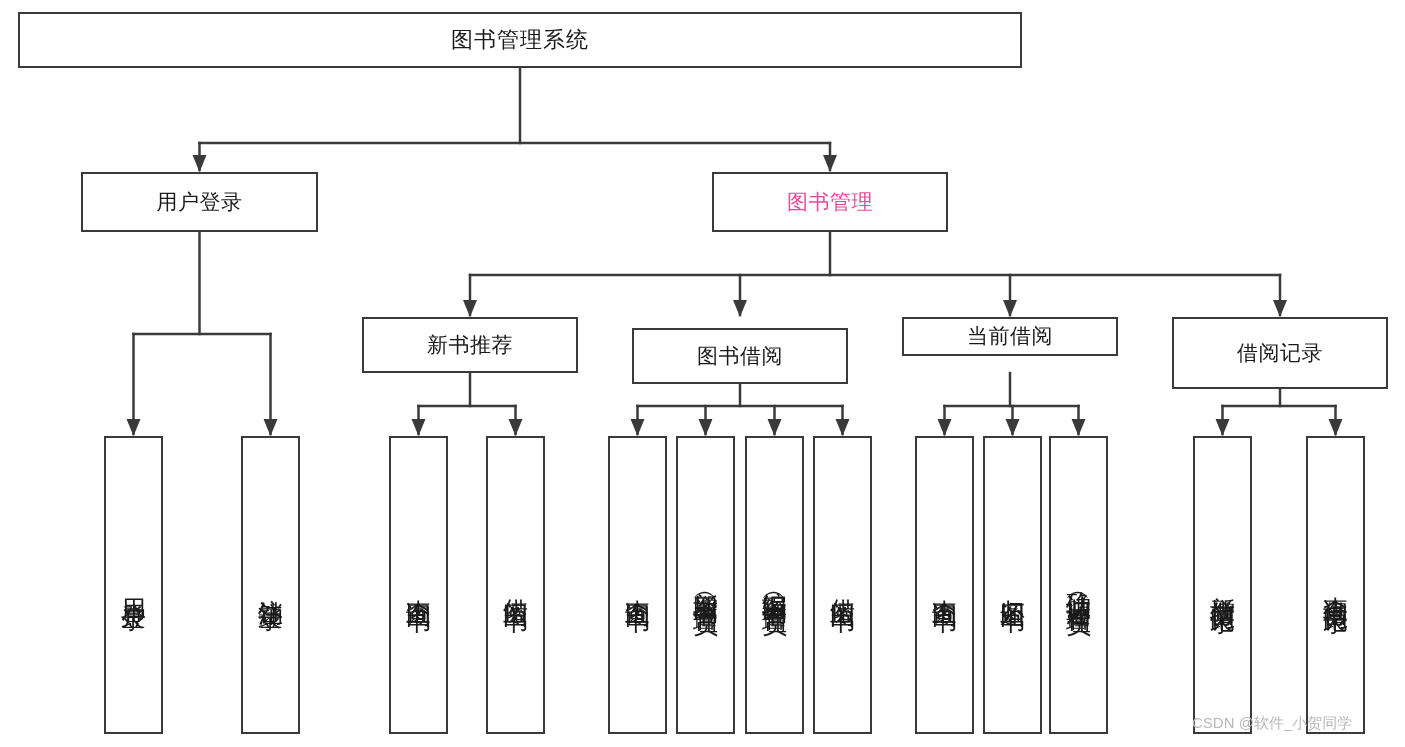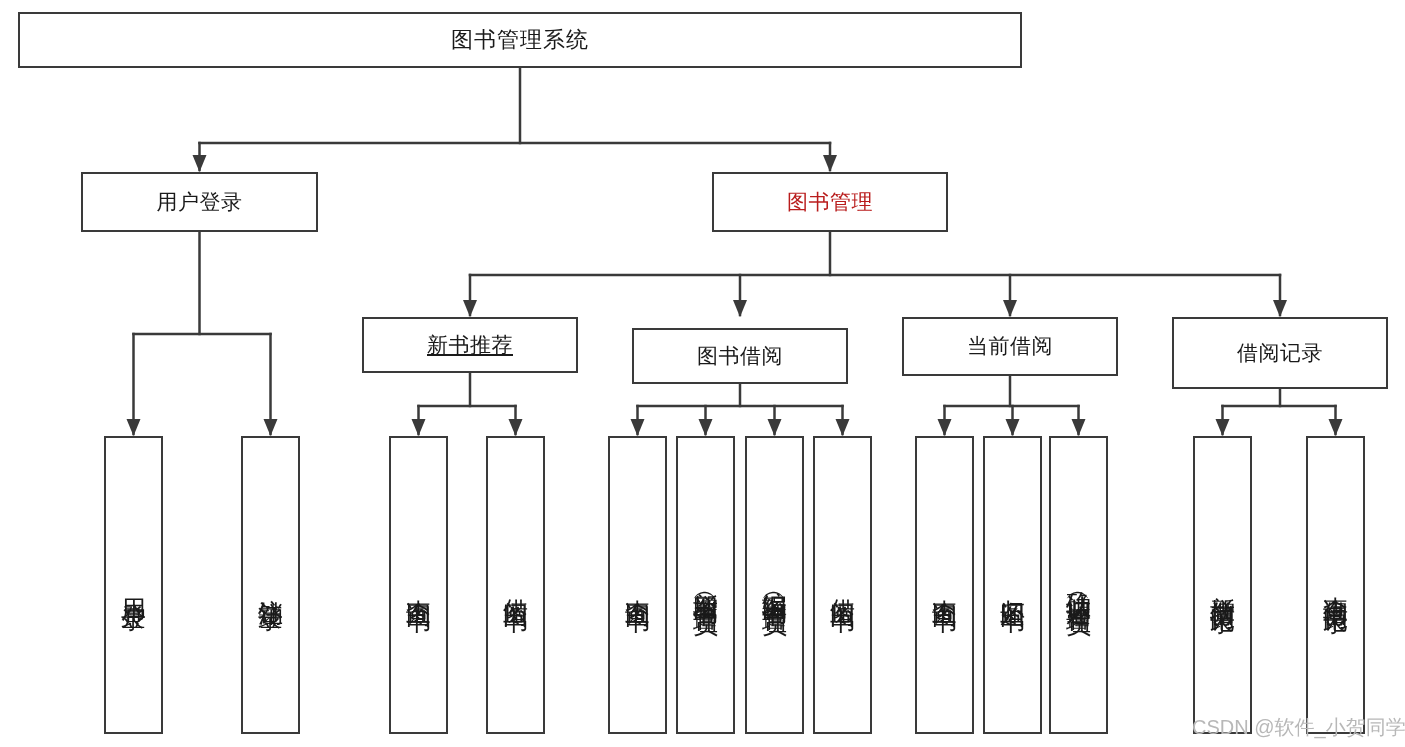--- a/index.html
+++ b/index.html
@@ -59,21 +59,21 @@
   .node.vertical .node-label {
     writing-mode: vertical-rl;
     text-orientation: upright;
     font-size: 25px;
     letter-spacing: 3px;
     line-height: 1;
   }
   .watermark {
     position: absolute;
     color: #b8b8b8;
-    font-size: 20px;
+    font-size: 15px;
     font-family: "Liberation Sans", "DejaVu Sans", sans-serif;
     white-space: nowrap;
     pointer-events: none;
   }
 </style>
 </head>
 <body>
 
 <div id="diagram-root">
   <svg class="edges" id="edge-layer" viewBox="0 0 1405 747" xmlns="http://www.w3.org/2000/svg">
@@ -131,29 +131,29 @@
       <polygon points="1328.5,419 1342.5,419 1335.5,436" fill="#3a3a3a"></polygon>
     </svg>
   <div id="node-layer">
       <div class="node horizontal root" style="left: 18px; top: 12px; width: 1004px; height: 56px; border-color: rgb(58, 58, 58);">
         <span class="node-label" style="color: rgb(26, 26, 26);">图书管理系统</span>
       </div>
       <div class="node horizontal" style="left: 81px; top: 172px; width: 237px; height: 60px; border-color: rgb(58, 58, 58);">
         <span class="node-label" style="color: rgb(26, 26, 26);">用户登录</span>
       </div>
       <div class="node horizontal" style="left: 712px; top: 172px; width: 236px; height: 60px; border-color: rgb(58, 58, 58);">
-        <span class="node-label" style="color: #b91c1c;">图书管理</span>
+        <span class="node-label" style="color: #ec4899;">图书管理</span>
       </div>
       <div class="node horizontal" style="left: 362px; top: 317px; width: 216px; height: 56px; border-color: rgb(58, 58, 58);">
-        <span class="node-label" style="color: rgb(26, 26, 26); text-decoration: underline;">新书推荐</span>
+        <span class="node-label" style="color: rgb(26, 26, 26);">新书推荐</span>
       </div>
       <div class="node horizontal" style="left: 632px; top: 328px; width: 216px; height: 56px; border-color: rgb(58, 58, 58);">
         <span class="node-label" style="color: rgb(26, 26, 26);">图书借阅</span>
       </div>
-      <div class="node horizontal" style="left: 902px; top: 317px; width: 216px; height: 59px; border-color: rgb(58, 58, 58);">
+      <div class="node horizontal" style="left: 902px; top: 317px; width: 216px; height: 39px; border-color: rgb(58, 58, 58);">
         <span class="node-label" style="color: rgb(26, 26, 26);">当前借阅</span>
       </div>
       <div class="node horizontal" style="left: 1172px; top: 317px; width: 216px; height: 72px; border-color: rgb(58, 58, 58);">
         <span class="node-label" style="color: rgb(26, 26, 26);">借阅记录</span>
       </div>
       <div class="node vertical" style="left: 104px; top: 436px; width: 59px; height: 298px; border-color: rgb(58, 58, 58);">
         <span class="node-label" style="color: rgb(26, 26, 26);">用户登录</span>
       </div>
       <div class="node vertical" style="left: 241px; top: 436px; width: 59px; height: 298px; border-color: rgb(58, 58, 58);">
         <span class="node-label" style="color: rgb(26, 26, 26);">注销登录</span>

